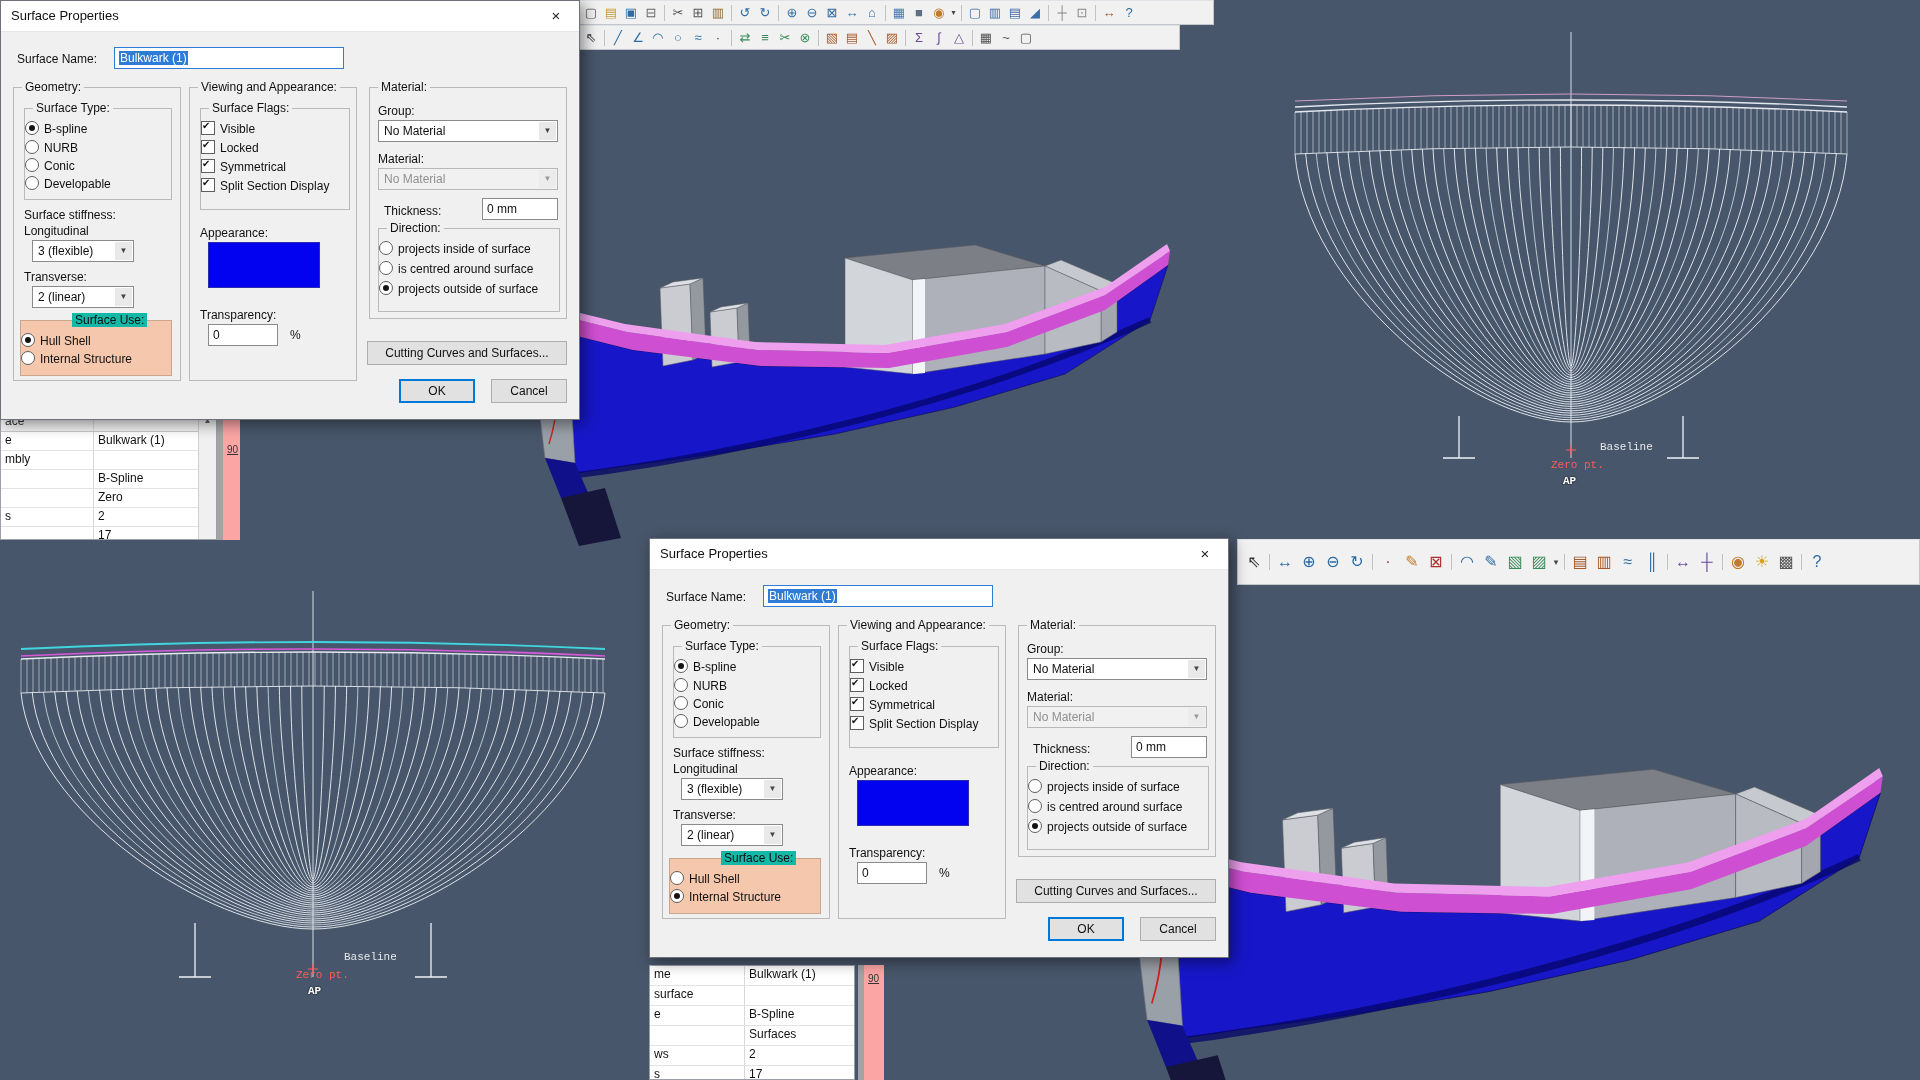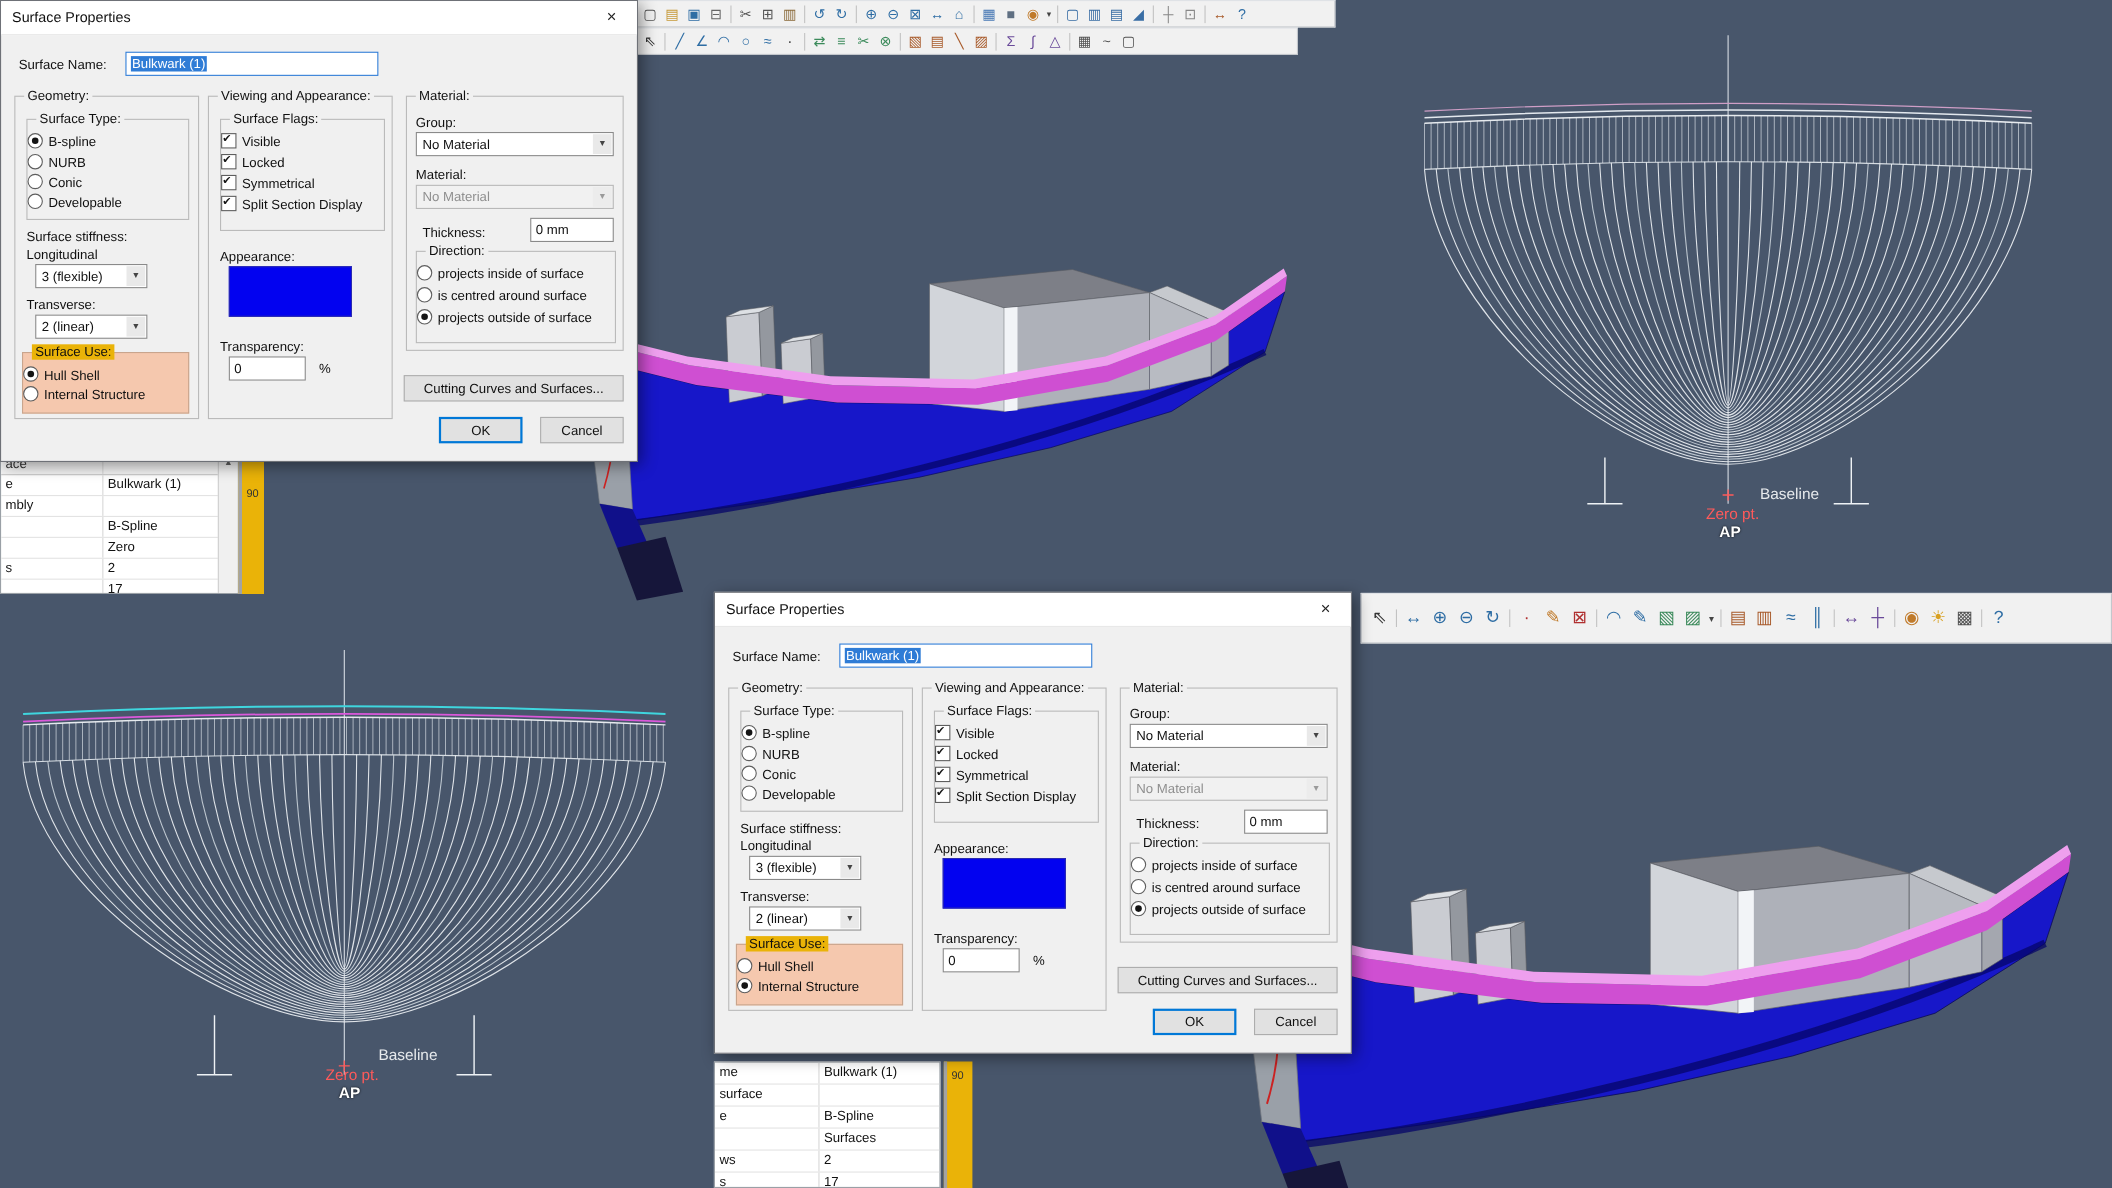--- a/index.html
+++ b/index.html
@@ -29,51 +29,51 @@
   #table-top{left:0;top:412px;width:217px;height:128px;}
   #table-bottom{left:649px;top:965px;width:206px;height:115px;}
   .prow{display:flex;height:18px;border-bottom:1px solid #e3e3e3;}
   #table-bottom .prow{height:19px;}
   .phead{background:#f3f3f3;border-bottom:1px solid #c9c9c9;color:#333;}
   .pc1{width:84px;padding:1px 4px 0;border-right:1px solid #d8d8d8;overflow:hidden;white-space:nowrap;}
   #table-bottom .pc1{width:86px;}
   .pc2{flex:1;padding:1px 4px 0;overflow:hidden;white-space:nowrap;}
   .vsb{position:absolute;right:0;top:0;bottom:0;width:17px;background:#f0f0f0;border-left:1px solid #cfcfcf;text-align:center;}
   .vsb-up{display:block;font-size:8px;color:#606060;padding-top:3px;}
-  .ruler{position:absolute;background:#eab308;border-left:3px solid #a3a3a3;color:#333;font-size:10px;z-index:20;box-sizing:border-box;}
+  .ruler{position:absolute;background:#fca5a5;border-left:6px solid #a3a3a3;color:#333;font-size:10px;z-index:20;box-sizing:border-box;text-decoration:underline;}
   #ruler-top{left:217px;top:412px;width:23px;height:128px;padding:32px 0 0 4px;}
   #ruler-bottom{left:858px;top:965px;width:26px;height:115px;padding:8px 0 0 4px;}
 
   
   svg.vp{position:absolute;z-index:5;}
   #boat-top{left:505px;top:148px;width:700px;height:400px;}
   #boat-bottom{left:1100px;top:655px;width:824px;height:471px;}
   #bp-tr{left:1266px;top:24px;width:620px;height:475px;}
   #bp-bl{left:2px;top:585px;width:635px;height:440px;}
-  .vlab{position:absolute;z-index:8;font-size:14px;white-space:nowrap;}
+  .vlab{position:absolute;z-index:8;font-size:11px;white-space:nowrap;font-family:Liberation Mono, monospace;}
   .vlab.baseline{color:#e6e9ec;}
   .vlab.zero{color:#ff5a5a;}
   .vlab.ap{color:#ffffff;font-weight:bold;text-shadow:0 0 2px #000;}
 
   
   .dlg{
     position:absolute;width:580px;height:420px;background:#f0f0f0;
     border:1px solid #6e7177;box-shadow:4px 4px 14px rgba(0,0,0,.45);
     font-size:12px;color:#101010;box-sizing:border-box;
   }
   #dialog1{left:0;top:0;z-index:40;}
   #dialog2{left:649px;top:538px;z-index:36;}
   .dlg-title{position:absolute;left:0;top:0;right:0;height:30px;background:#ffffff;border-bottom:1px solid #e8e8e8;}
   .dlg-title-text{position:absolute;left:10px;top:7px;font-size:13px;}
   .dlg-close{position:absolute;right:0;top:0;width:46px;height:30px;text-align:center;line-height:30px;font-size:15px;color:#222;}
   .lbl{position:absolute;white-space:nowrap;}
   .gb{position:absolute;border:1px solid #bababa;box-sizing:border-box;}
   .gl{position:absolute;top:-8px;left:8px;background:#f0f0f0;padding:0 3px;white-space:nowrap;}
   .gb.salmon{background:#f5c8ae;border-color:#c9a58d;}
-  .gb.salmon>.gl{background:#eab308;}
+  .gb.salmon>.gl{background:#14b8a6;margin-left:43px;}
   .ritem,.citem{position:absolute;white-space:nowrap;height:15px;}
   .radio{width:12px;height:12px;border:1px solid #5e5e5e;border-radius:50%;background:#fff;display:inline-block;position:relative;vertical-align:-2px;margin-right:5px;}
   .radio::after{content:"";position:absolute;left:3px;top:3px;width:6px;height:6px;border-radius:50%;background:#141414;display:none;}
   .radio.on::after{display:block;}
   #dialog1 .r-hull::after{display:block;}
   #dialog2 .r-internal::after{display:block;}
   .check{width:12px;height:12px;border:1px solid #5e5e5e;background:#fff;display:inline-block;position:relative;vertical-align:-2px;margin-right:5px;}
   .check::after{content:"✔";position:absolute;left:0px;top:-2px;font-size:10px;color:#141414;display:none;}
   .check.on::after{display:block;}
   .txt{position:absolute;height:22px;background:#fff;border:1px solid #8a8a8a;box-sizing:border-box;padding:3px 0 0 4px;overflow:hidden;white-space:nowrap;}

